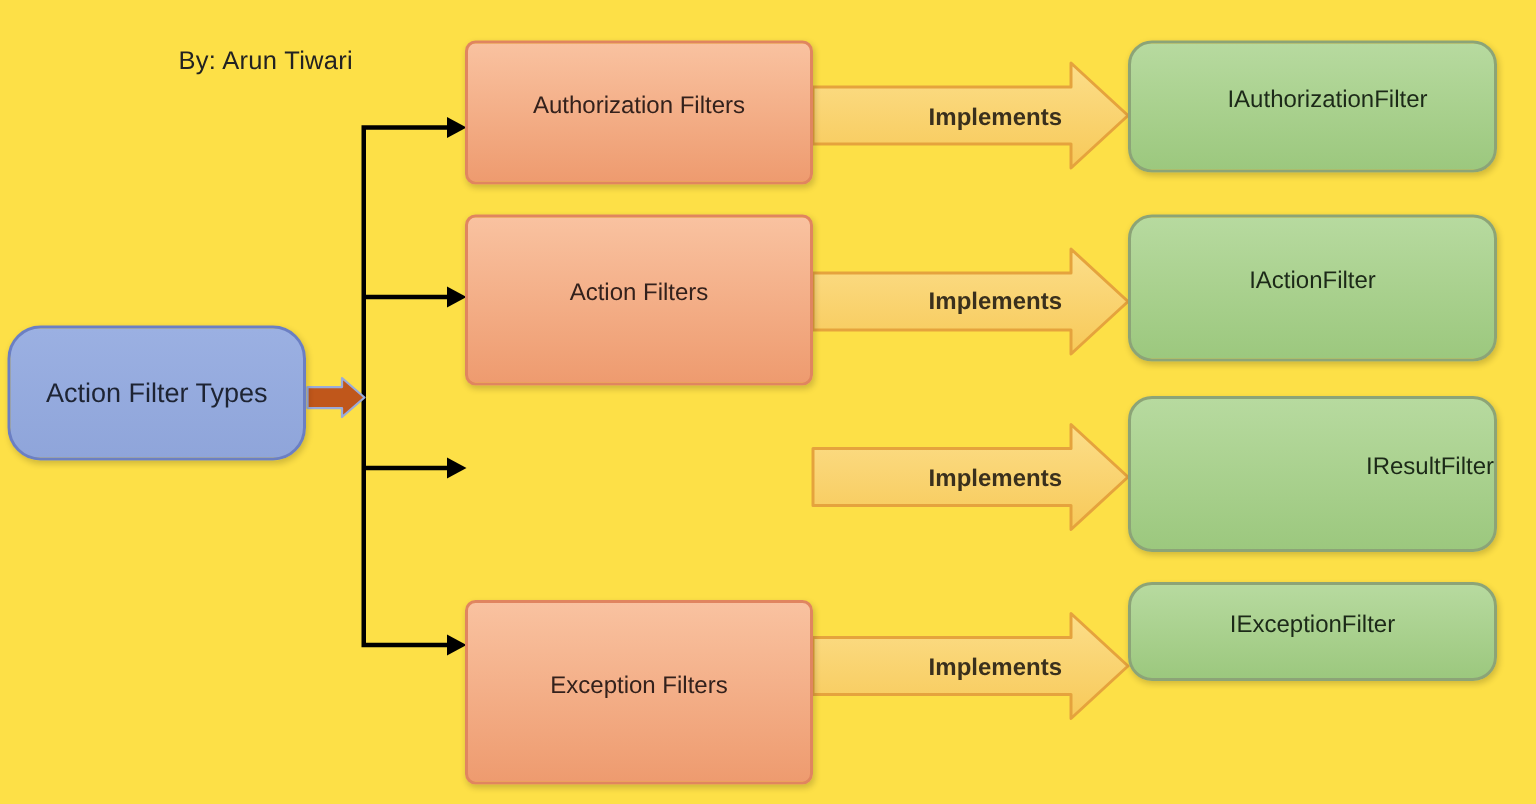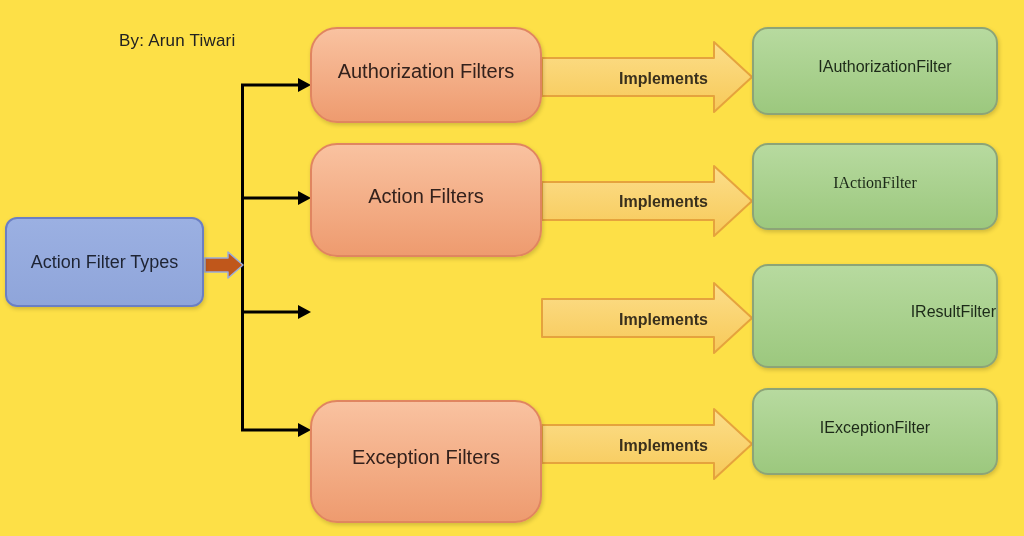--- a/index.html
+++ b/index.html
@@ -19,40 +19,40 @@
   .byline{
     position:absolute;left:119px;top:31px;font-size:17px;color:#222222;letter-spacing:.2px;
   }
   .node{
     position:absolute;display:flex;align-items:center;justify-content:center;
     text-align:center;box-sizing:border-box;
     box-shadow:1px 2px 4px rgba(0,0,0,0.18);
   }
   .node .lbl{position:relative;top:-4px;}
   .root-box{
-    left:5px;top:217px;width:199px;height:90px;border-radius:12px;
+    left:5px;top:217px;width:199px;height:90px;border-radius:22px;
     background:linear-gradient(to bottom,var(--root-fill-top),var(--root-fill));
     border:2px solid var(--root-border);
     font-size:18px;color:#1E2433;
   }
   .root-box .lbl{top:0;}
   .filter-box{
-    left:310px;width:232px;border-radius:27px;
+    left:310px;width:232px;border-radius:7px;
     background:linear-gradient(to bottom,var(--filter-fill-top),var(--filter-fill-bottom));
     border:2px solid var(--filter-border);
-    font-size:20px;color:#33211C;
+    font-size:16px;color:#33211C;
   }
   .iface-box{
     left:752px;width:246px;border-radius:16px;
     background:linear-gradient(to bottom,var(--interface-fill-top),var(--interface-fill-bottom));
     border:2px solid var(--interface-border);
     font-size:16px;color:#1C2918;
   }
   .f1{top:27px;height:96px;} .f2{top:143px;height:114px;} .f3{top:258px;height:99px;} .f4{top:400px;height:123px;}
-  .i1{top:27px;height:88px;padding-left:20px;}  .i2{top:143px;height:87px;font-family:Liberation Serif, serif;} .i3{top:264px;height:104px;justify-content:flex-end;} .i4{top:388px;height:87px;}
+  .i1{top:27px;height:88px;padding-left:20px;}  .i2{top:143px;height:98px;} .i3{top:264px;height:104px;justify-content:flex-end;} .i4{top:388px;height:66px;}
   .impl{
     position:absolute;left:548px;width:160px;text-align:right;
     font-size:16px;font-weight:600;color:#3A301D;line-height:18px;
   }
   .m1{top:70px;} .m2{top:193px;} .m3{top:311px;} .m4{top:437px;}
   .yellow-arrow{fill:url(#gradY);stroke:var(--arrow-border);stroke-width:2;stroke-linejoin:round;}
   .black-line{stroke:var(--branch-line);stroke-width:3;fill:none;}
   .black-head{fill:var(--branch-line);}
   .root-arrow{fill:var(--root-arrow-fill);stroke:var(--root-arrow-border);stroke-width:1.5;stroke-linejoin:round;}
 </style>

